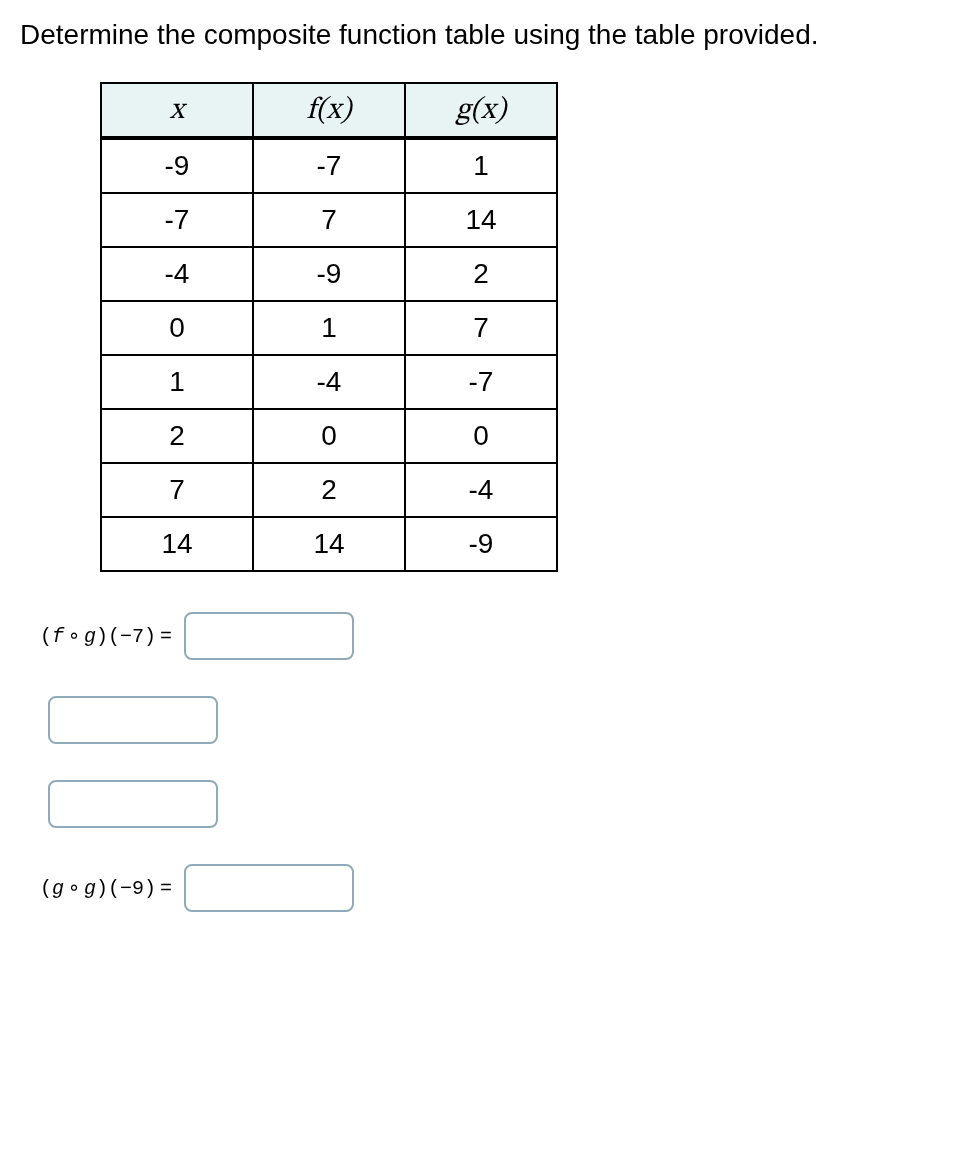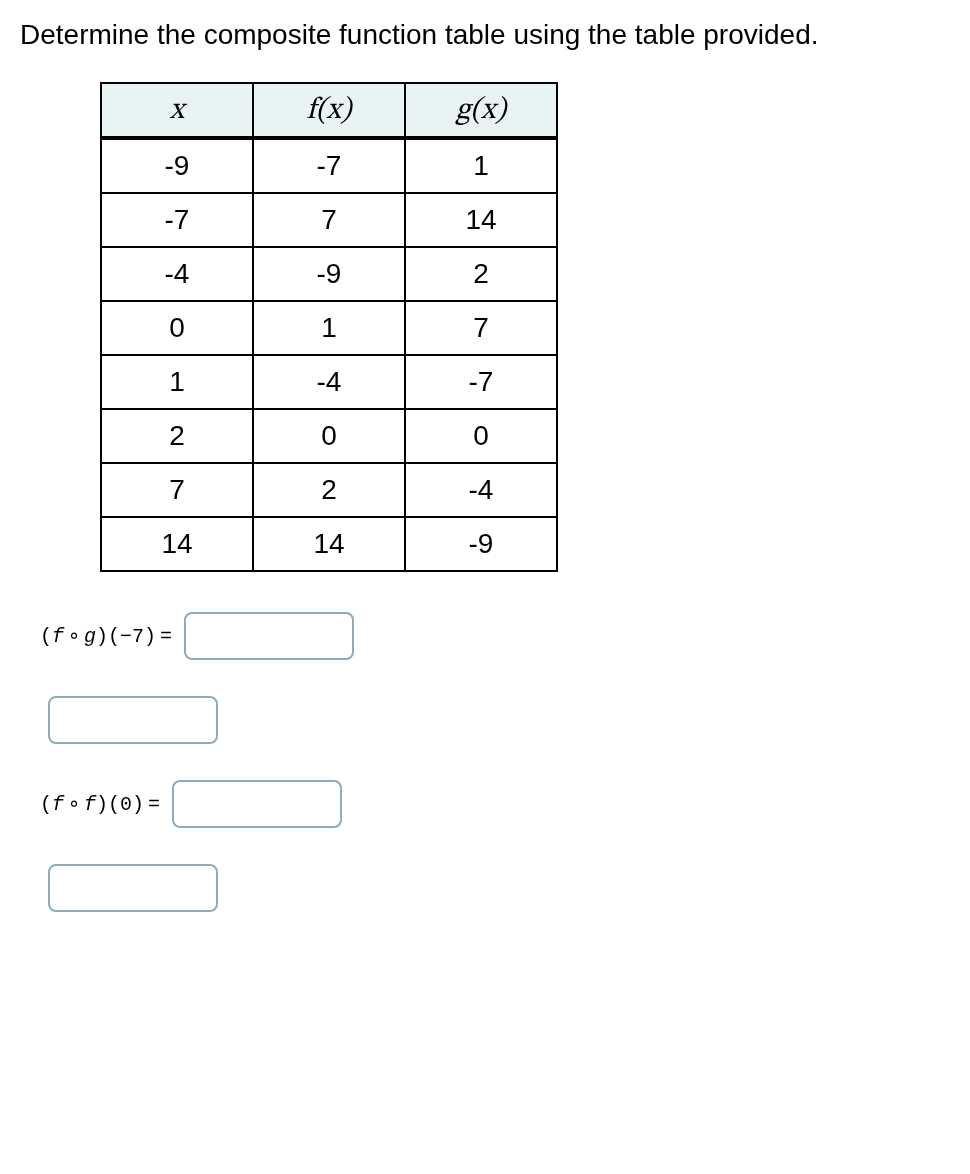--- a/index.html
+++ b/index.html
@@ -125,19 +125,19 @@
 
 <div id="questions">
     <div class="question-row">
       <span class="math">(<span class="fn">f</span><span class="op">∘</span><span class="fn">g</span>)(−7)<span class="op">=</span></span>
       <input type="text" class="answer-box" style="">
     </div>
     <div class="question-row">
       <input type="text" class="answer-box" style="">
     </div>
     <div class="question-row">
-      <span class="math">(<span class="fn">f</span><span class="op">∘</span><span class="fn">f</span>)(0)<span class="op">=</span></span>
       <input type="text" class="answer-box" style="">
     </div>
     <div class="question-row">
+      <span class="math">(<span class="fn">g</span><span class="op">∘</span><span class="fn">g</span>)(−9)<span class="op">=</span></span>
       <input type="text" class="answer-box" style="">
     </div>
   </div>
 
 </body></html>

